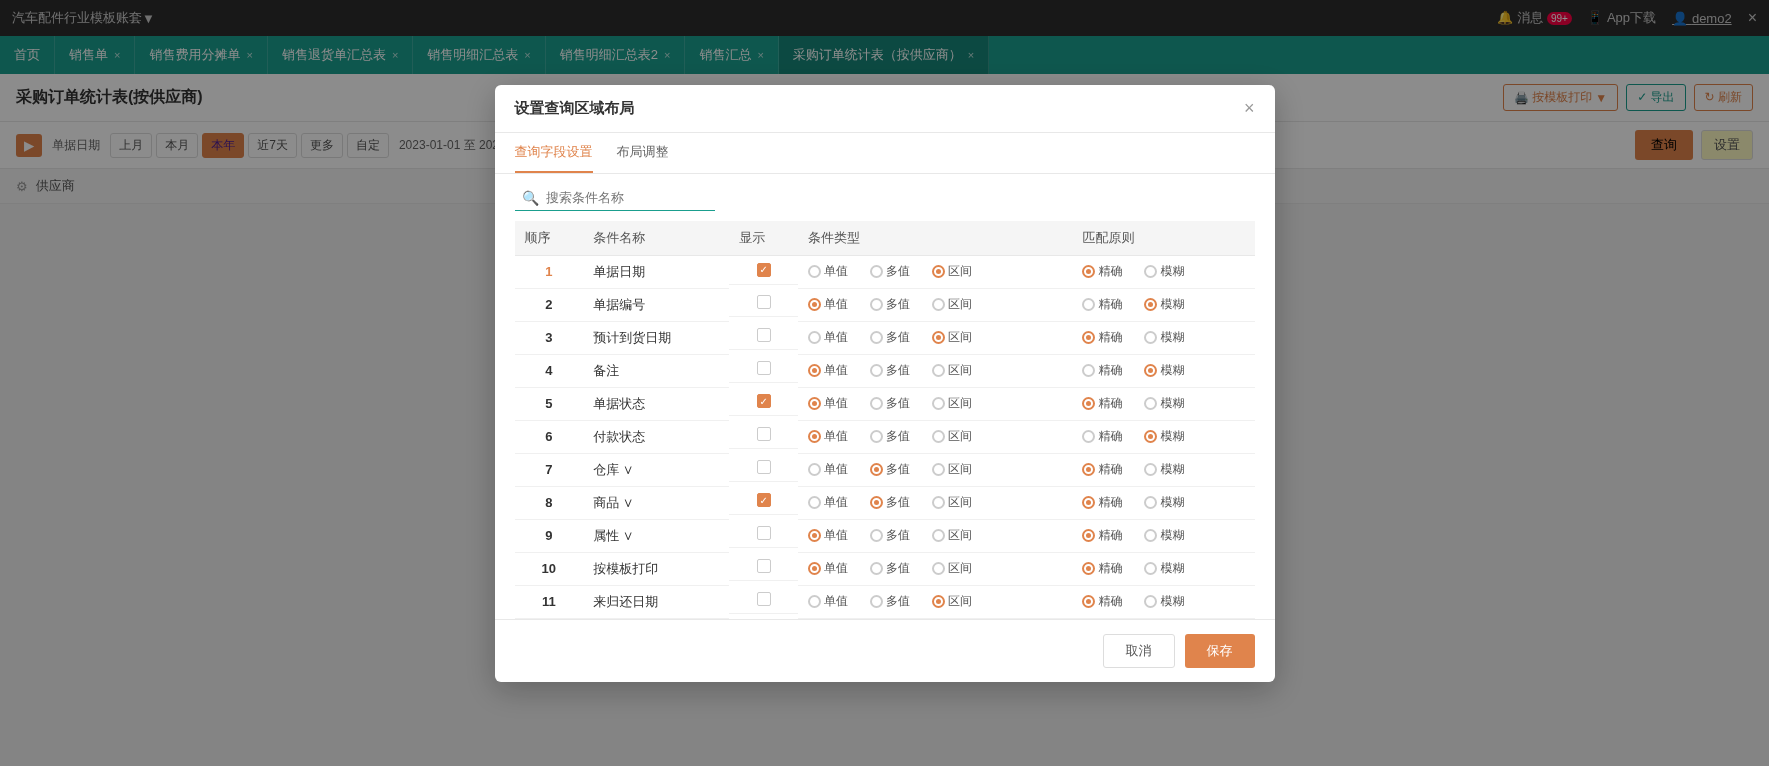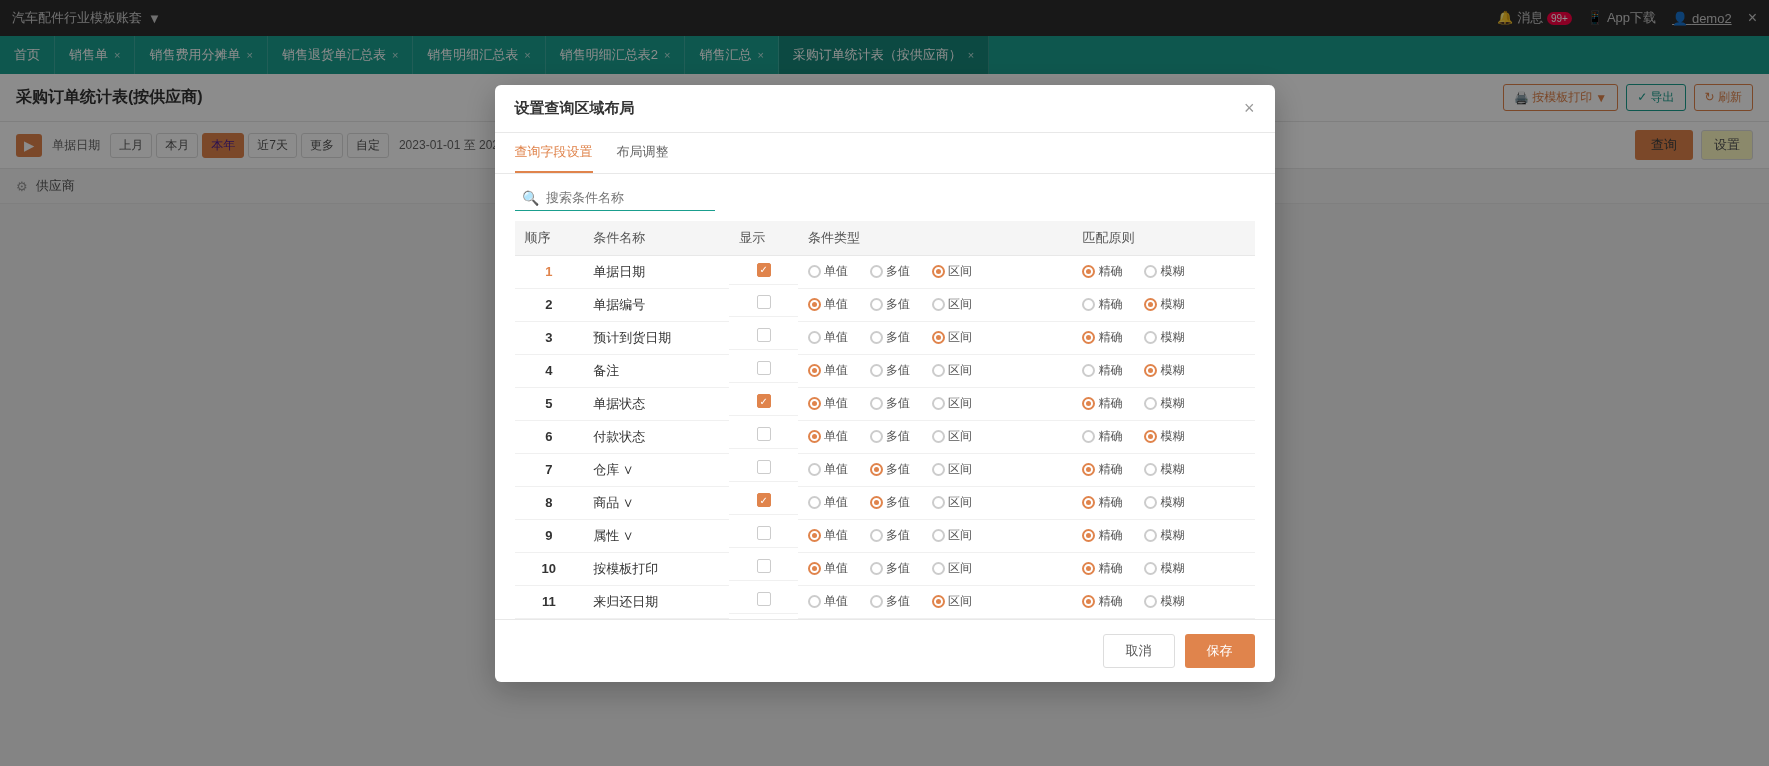--- a/index.html
+++ b/index.html
@@ -8,21 +8,21 @@
     
     .top-bar {
       background: #2d2d2d;
       height: 36px;
       display: flex;
       align-items: center;
       justify-content: space-between;
       padding: 0 12px;
       color: #ccc;
     }
-    .top-bar-left { font-size: 13px; display: flex; align-items: center; gap: 6px; }
+    .top-bar-left { font-size: 13px; display: flex; align-items: center; }
     .top-bar-right { display: flex; align-items: center; gap: 16px; font-size: 13px; }
     .top-bar-right .badge {
       background: #f04; color: #fff; border-radius: 8px; font-size: 10px; padding: 1px 4px;
     }
     .close-x { color: #ccc; cursor: pointer; font-size: 16px; }
 
     
     .tab-bar {
       background: #1a9e8e;
       height: 38px;
@@ -72,21 +72,21 @@
       align-items: center;
       gap: 10px;
       border-bottom: 1px solid #e8e8e8;
     }
     .filter-toggle { background: #e0844c; color: #fff; border: none; border-radius: 3px; padding: 4px 8px; cursor: pointer; }
     .filter-date-label { color: #666; font-size: 12px; }
     .filter-date-btns { display: flex; gap: 4px; align-items: center; }
     .date-btn { padding: 3px 8px; border: 1px solid #ddd; background: #fff; border-radius: 3px; cursor: pointer; font-size: 12px; color: #555; }
     .date-btn.active { background: #e0844c; color: #4c1d95; border-color: #e0844c; }
     .date-range { color: #666; font-size: 12px; }
-    .btn-query { background: #e0844c; color: #404040; border: none; border-radius: 3px; padding: 5px 16px; cursor: pointer; font-size: 13px; margin-left: auto; }
+    .btn-query { background: #e0844c; color: #000000; border: none; border-radius: 3px; padding: 5px 16px; cursor: pointer; font-size: 13px; margin-left: auto; }
     .btn-set { border: 1px solid #ddd; background: #fef9c3; color: #555; border-radius: 3px; padding: 5px 12px; cursor: pointer; font-size: 13px; }
 
     
     .table-header {
       background: #f5f5f5;
       padding: 8px 16px;
       display: flex;
       align-items: center;
       gap: 8px;
       border-bottom: 1px solid #e8e8e8;

